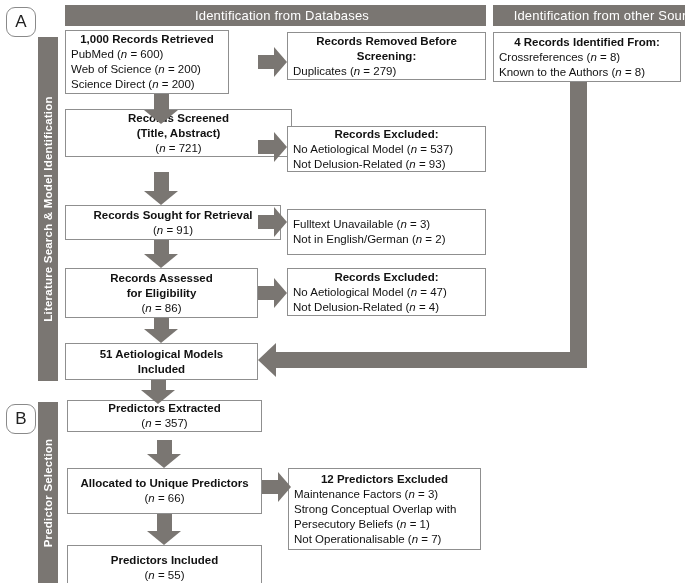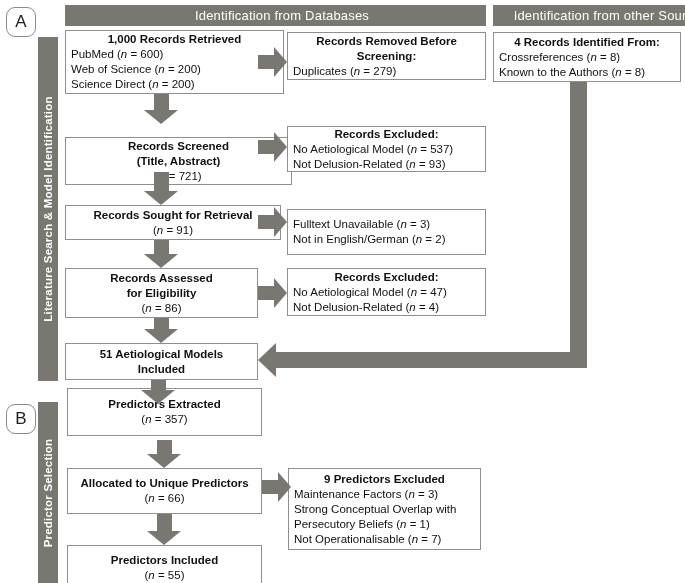--- a/index.html
+++ b/index.html
@@ -57,38 +57,38 @@
   <div class="badge" style="left:6px;top:7px">A</div>
   <div class="badge" style="left:6px;top:404px">B</div>
 
   <div class="vbar" style="left:38px;top:37px;width:20px;height:344px">
     <span>Literature Search &amp; Model Identification</span>
   </div>
   <div class="vbar" style="left:38px;top:402px;width:20px;height:181px">
     <span>Predictor Selection</span>
   </div>
 
-  <div class="box" style="left:65px;top:30px;width:219px;height:64px">
+  <div class="box" style="left:65px;top:30px;width:164px;height:64px">
     <div class="t">1,000 Records Retrieved</div>
     <div class="l">PubMed (<i>n</i> = 600)</div>
     <div class="l">Web of Science (<i>n</i> = 200)</div>
     <div class="l">Science Direct (<i>n</i> = 200)</div>
   </div>
   <div class="box" style="left:287px;top:32px;width:199px;height:48px">
     <div class="t">Records Removed Before</div>
     <div class="t">Screening:</div>
     <div class="l">Duplicates (<i>n</i> = 279)</div>
   </div>
   <div class="box" style="left:493px;top:32px;width:188px;height:50px">
     <div class="t">4 Records Identified From:</div>
     <div class="l">Crossreferences (<i>n</i> = 8)</div>
     <div class="l">Known to the Authors (<i>n</i> = 8)</div>
   </div>
 
-  <div class="box" style="left:65px;top:137px;width:227px;height:48px">
+  <div class="box" style="left:65px;top:109px;width:227px;height:48px">
     <div class="t">Records Screened</div>
     <div class="t">(Title, Abstract)</div>
     <div class="l c">(<i>n</i> = 721)</div>
   </div>
   <div class="box" style="left:287px;top:126px;width:199px;height:46px">
     <div class="t">Records Excluded:</div>
     <div class="l">No Aetiological Model (<i>n</i> = 537)</div>
     <div class="l">Not Delusion-Related (<i>n</i> = 93)</div>
   </div>
 
@@ -110,30 +110,30 @@
     <div class="t">Records Excluded:</div>
     <div class="l">No Aetiological Model (<i>n</i> = 47)</div>
     <div class="l">Not Delusion-Related (<i>n</i> = 4)</div>
   </div>
 
   <div class="box" style="left:65px;top:343px;width:193px;height:37px">
     <div class="t">51 Aetiological Models</div>
     <div class="t">Included</div>
   </div>
 
-  <div class="box" style="left:67px;top:388px;width:195px;height:48px">
+  <div class="box" style="left:67px;top:400px;width:195px;height:32px">
     <div class="t">Predictors Extracted</div>
     <div class="l c">(<i>n</i> = 357)</div>
   </div>
   <div class="box" style="left:67px;top:468px;width:195px;height:46px">
     <div class="t">Allocated to Unique Predictors</div>
     <div class="l c">(<i>n</i> = 66)</div>
   </div>
   <div class="box" style="left:288px;top:468px;width:193px;height:82px">
-    <div class="t">9 Predictors Excluded</div>
+    <div class="t">12 Predictors Excluded</div>
     <div class="l">Maintenance Factors (<i>n</i> = 3)</div>
     <div class="l">Strong Conceptual Overlap with</div>
     <div class="l">Persecutory Beliefs (<i>n</i> = 1)</div>
     <div class="l">Not Operationalisable (<i>n</i> = 7)</div>
   </div>
   <div class="box" style="left:67px;top:545px;width:195px;height:46px">
     <div class="t">Predictors Included</div>
     <div class="l c">(<i>n</i> = 55)</div>
   </div>
 

